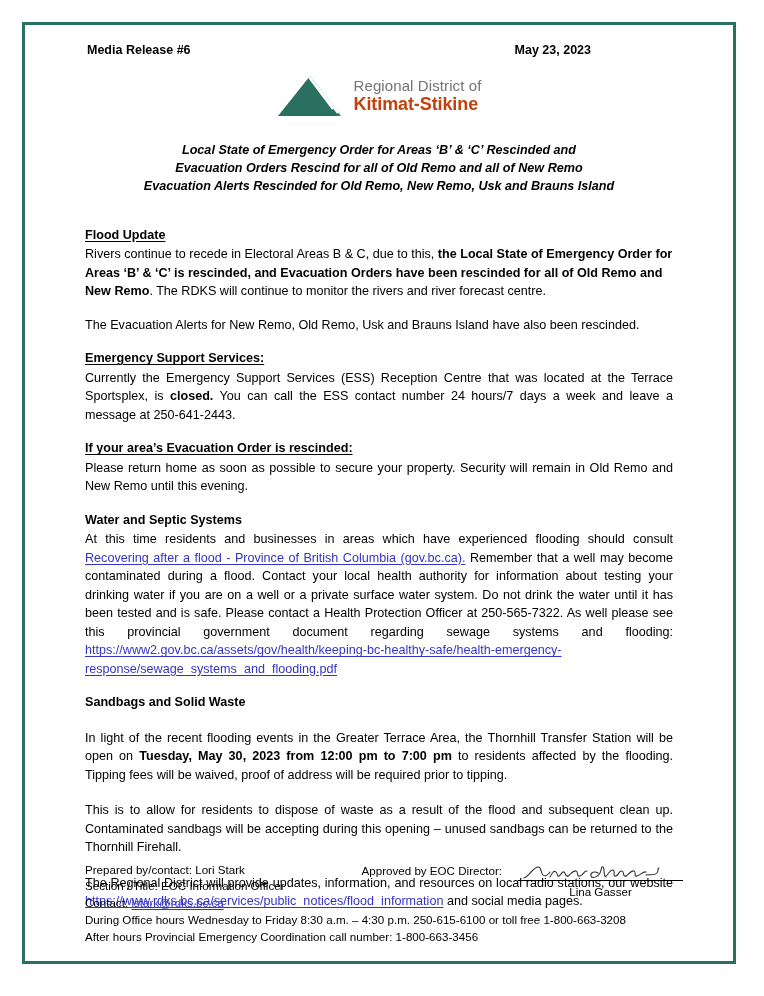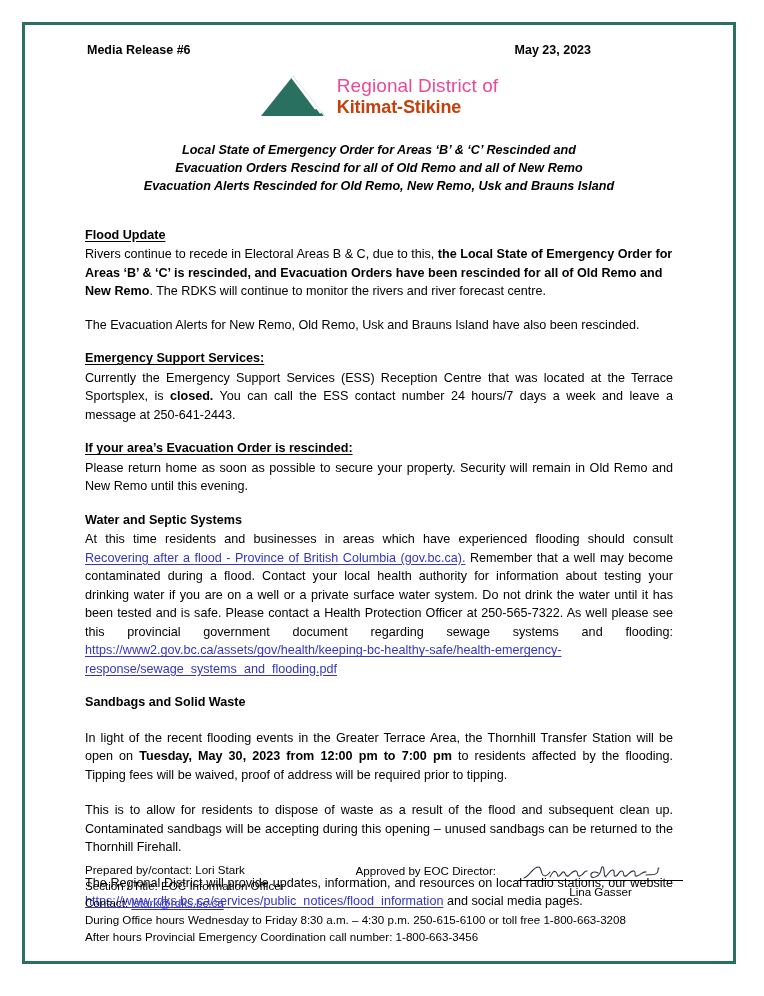--- a/index.html
+++ b/index.html
@@ -51,22 +51,22 @@
   .logo-block {
     display: flex;
     justify-content: center;
     align-items: center;
     gap: 11px;
     margin-top: 18px;
   }
   .logo-mark { width: 66px; height: 42px; display: block; }
   .logo-words { line-height: 1.12; }
   .logo-line1 {
-    font-size: 19px;
-    color: #ec4899;
+    font-size: 15px;
+    color: #737373;
     letter-spacing: .1px;
   }
   .logo-line2 {
     font-size: 18px;
     font-weight: bold;
     color: #c2410c;
     letter-spacing: -.1px;
   }
 
   
@@ -119,21 +119,21 @@
     line-height: 1.42;
   }
   .footer-top {
     display: flex;
     justify-content: flex-start;
   }
   .footer-left { width: 300px; }
   .footer-right {
     display: flex;
     align-items: flex-start;
-    gap: 22px;
+    gap: 16px;
     padding-top: 1px;
   }
   .approve-label { white-space: nowrap; }
   .sig-area { width: 165px; }
   .sig-svg { display: block; height: 20px; width: 165px; margin-bottom: -3px; }
   .sig-rule {
     border-bottom: 1px solid #000000;
     height: 1px;
     width: 165px;
   }

